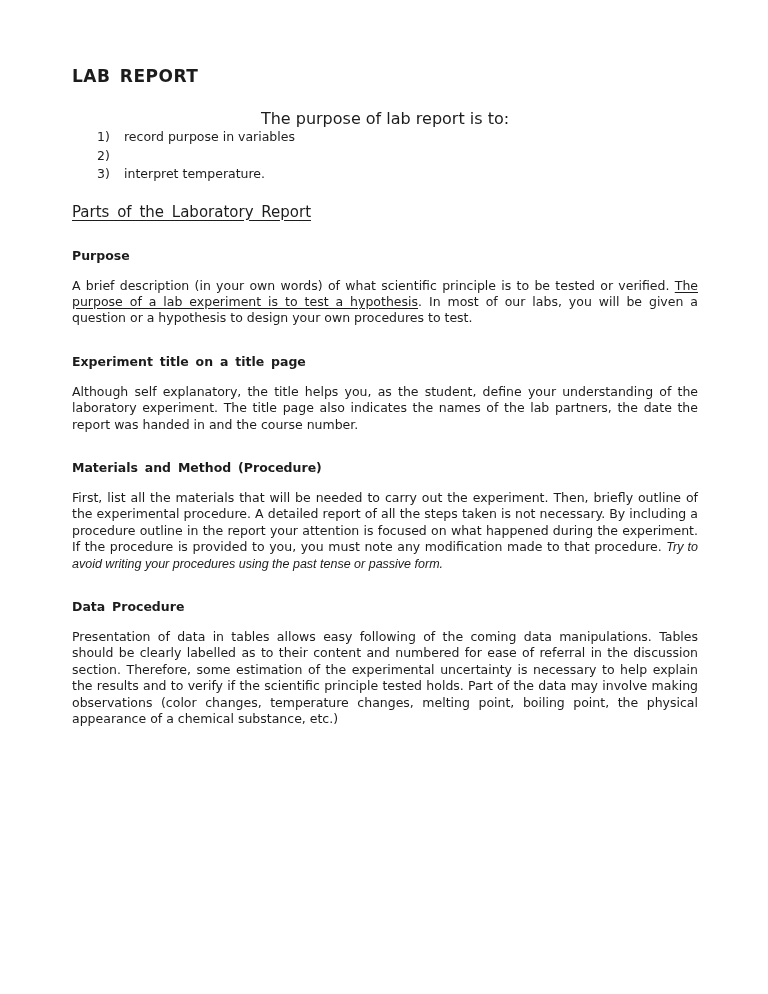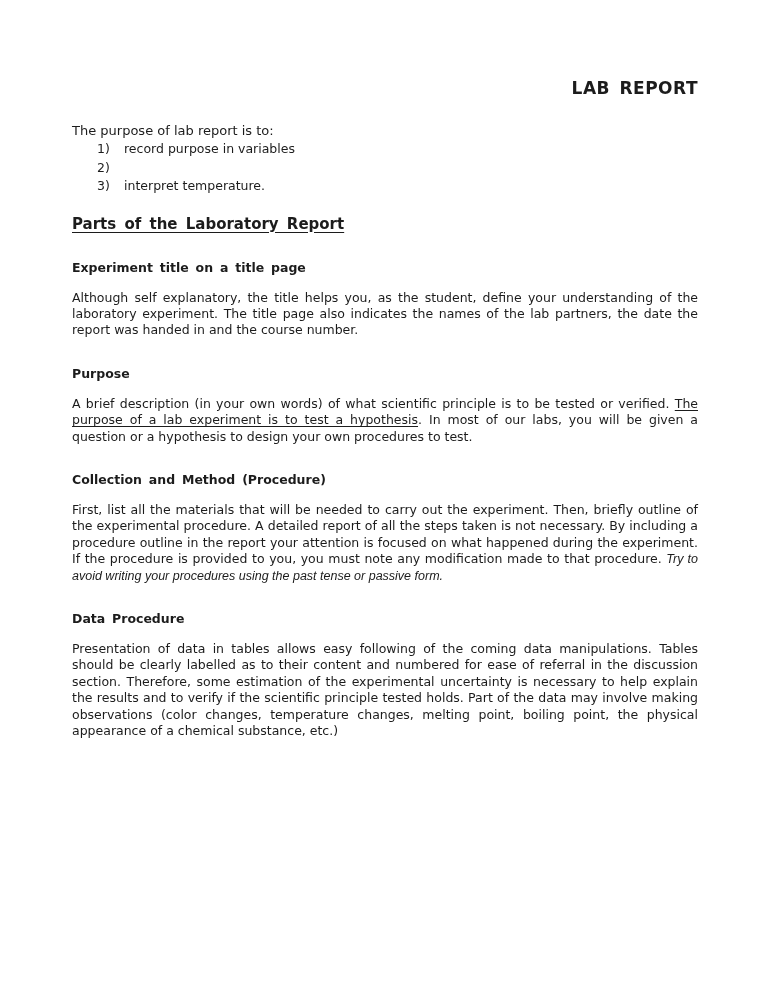--- a/index.html
+++ b/index.html
@@ -11,48 +11,49 @@
     font-family: "DejaVu Sans", "Liberation Sans", sans-serif;
     color: #1c1c1c;
   }
   .page {
     width: 768px;
     height: 994px;
     background: #ffffff;
     padding: 66px 70px 0 72px;
   }
   .doc-title {
-    text-align: right;
+    text-align: left;
     font-size: 17px;
     font-weight: bold;
     letter-spacing: 0.5px;
     word-spacing: 3px;
-    margin: 12px 0 24px 0;
+    margin: 0 0 24px 0;
   }
   .lead {
-    font-size: 13px;
+    font-size: 16px;
     line-height: 17px;
+    text-align: center;
   }
   .purpose-list {
     list-style: none;
     margin: 1px 0 0 0;
   }
   .purpose-list li {
     display: flex;
     font-size: 12.5px;
     line-height: 18.5px;
     margin-left: 25px;
   }
   .purpose-list .num {
     width: 27px;
     flex: 0 0 27px;
   }
   .main-heading {
     font-size: 15px;
-    font-weight: bold;
+    font-weight: normal;
     text-decoration: underline;
     text-underline-offset: 3px;
     word-spacing: 3px;
     margin: 19px 0 0 0;
   }
   .sub-heading {
     font-size: 12.5px;
     font-weight: bold;
     word-spacing: 2.5px;
     margin: 27px 0 0 0;
@@ -91,31 +92,31 @@
     </li>
     <li>
       <span class="num">3)</span>
       <span>interpret temperature.</span>
     </li>
   </ol>
 
   <h2 class="main-heading">Parts of the Laboratory Report</h2>
 
   <section>
+    <h3 class="sub-heading">Purpose</h3>
+    <p class="body-para"><span>A brief description (in your own words) of what scientific principle is to be tested or verified. </span><span class="u">The purpose of a lab experiment is to test a hypothesis</span><span>. In most of our labs, you will be given a question or a hypothesis to design your own procedures to test.</span></p>
+  </section>
+
+  <section>
     <h3 class="sub-heading">Experiment title on a title page</h3>
     <p class="body-para"><span>Although self explanatory, the title helps you, as the student, define your understanding of the laboratory experiment. The title page also indicates the names of the lab partners, the date the report was handed in and the course number.</span></p>
   </section>
 
   <section>
-    <h3 class="sub-heading">Purpose</h3>
-    <p class="body-para"><span>A brief description (in your own words) of what scientific principle is to be tested or verified. </span><span class="u">The purpose of a lab experiment is to test a hypothesis</span><span>. In most of our labs, you will be given a question or a hypothesis to design your own procedures to test.</span></p>
-  </section>
-
-  <section>
-    <h3 class="sub-heading">Collection and Method (Procedure)</h3>
+    <h3 class="sub-heading">Materials and Method (Procedure)</h3>
     <p class="body-para"><span>First, list all the materials that will be needed to carry out the experiment. Then, briefly outline of the experimental procedure. A detailed report of all the steps taken is not necessary. By including a procedure outline in the report your attention is focused on what happened during the experiment. If the procedure is provided to you, you must note any modification made to that procedure. </span><span class="it">Try to avoid writing your procedures using the past tense or passive form.</span></p>
   </section>
 
   <section>
     <h3 class="sub-heading">Data Procedure</h3>
     <p class="body-para"><span>Presentation of data in tables allows easy following of the coming data manipulations. Tables should be clearly labelled as to their content and numbered for ease of referral in the discussion section. Therefore, some estimation of the experimental uncertainty is necessary to help explain the results and to verify if the scientific principle tested holds. Part of the data may involve making observations (color changes, temperature changes, melting point, boiling point, the physical appearance of a chemical substance, etc.)</span></p>
   </section>
 
 </div>
 

